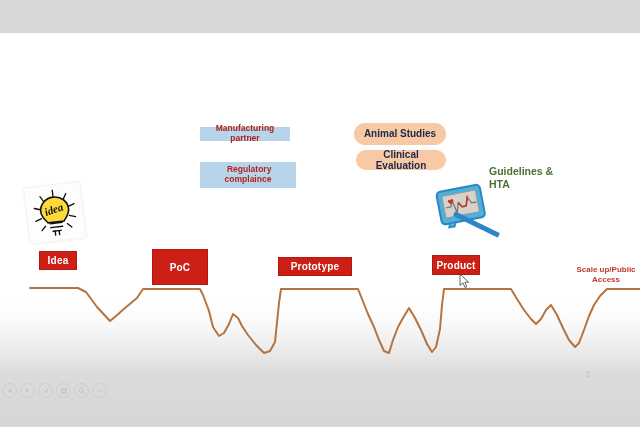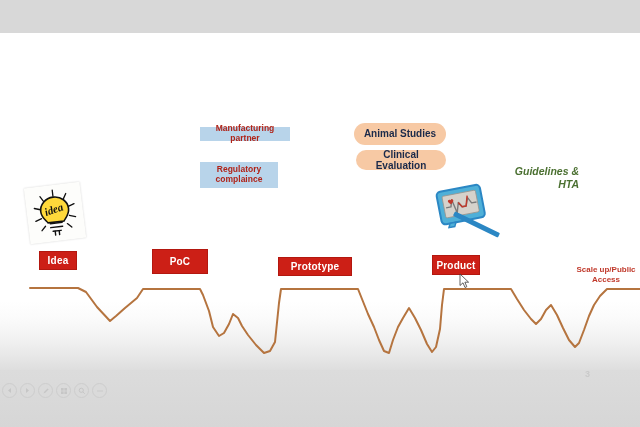--- a/index.html
+++ b/index.html
@@ -82,24 +82,23 @@
     justify-content: center;
     padding: 2px 4px;
     border-radius: 11px;
   }
 
   .text-green {
     position: absolute;
     color: #4b7031;
     font-size: 10.5px;
     font-weight: 700;
-    text-align: right;
+    text-align: left;
     line-height: 1.25;
     white-space: pre-line;
-    font-style: italic;
   }
 
   .text-red-plain {
     position: absolute;
     color: #c0392b;
     font-size: 8px;
     font-weight: 700;
     text-align: center;
     line-height: 1.25;
     white-space: pre-line;
@@ -255,21 +254,21 @@
         <path d="M10 36 L16 36 L14 40 L8 40 Z" fill="#4fb0d8" stroke="#2b87c4" stroke-width="1.4"></path>
       </svg>
     </div>
     <div class="blue-stripe"></div>
 
     <div class="box box-blue" style="left:200px; top:94px; width:90px; height:14px;">
       <span>Manufacturing
 partner</span>
     </div>
 
-    <div class="box box-blue" style="left:200px; top:129px; width:78px; height:26px;">
+    <div class="box box-blue" style="left:200px; top:129px; width:96px; height:26px;text-align:right;">
       <span>Regulatory
 complaince</span>
     </div>
 
     <div class="box box-peach" style="left:354px; top:90px; width:92px; height:22px;">
       <span>Animal Studies</span>
     </div>
 
     <div class="box box-peach" style="left:356px; top:117px; width:90px; height:20px;">
       <span>Clinical
@@ -278,21 +277,21 @@
 
     <div class="text-green" style="left:489px; top:119px; width:90px;">
       <span>Guidelines &amp;
 HTA</span>
     </div>
 
     <div class="chip" style="left:39px; top:218px; width:38px; height:19px;">
       <span>Idea</span>
     </div>
 
-    <div class="chip" style="left:152px; top:216px; width:56px; height:25px;">
+    <div class="chip" style="left:152px; top:216px; width:56px; height:36px;">
       <span>PoC</span>
     </div>
 
     <div class="chip" style="left:278px; top:224px; width:74px; height:19px;">
       <span>Prototype</span>
     </div>
 
     <div class="chip" style="left:432px; top:222px; width:48px; height:20px;">
       <span>Product</span>
     </div>

